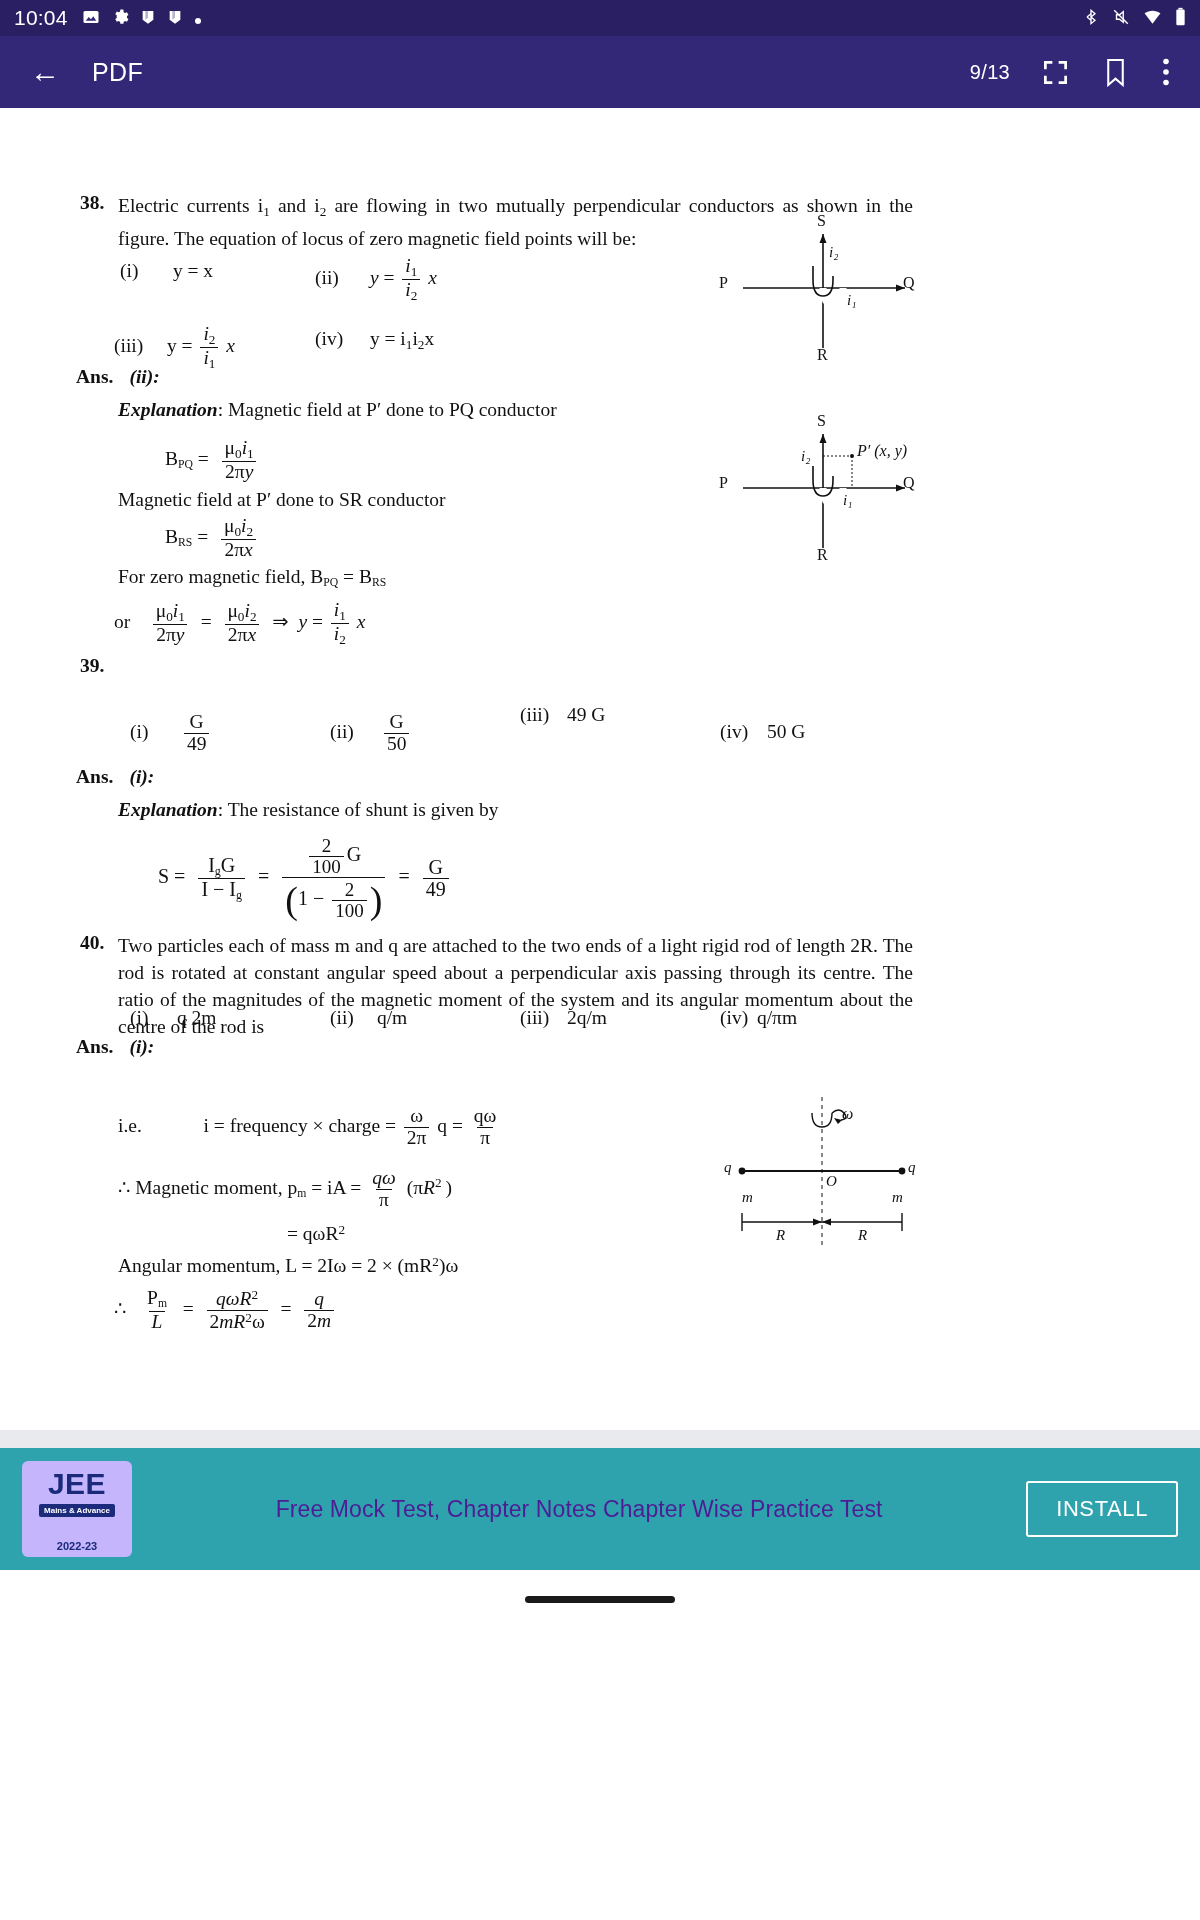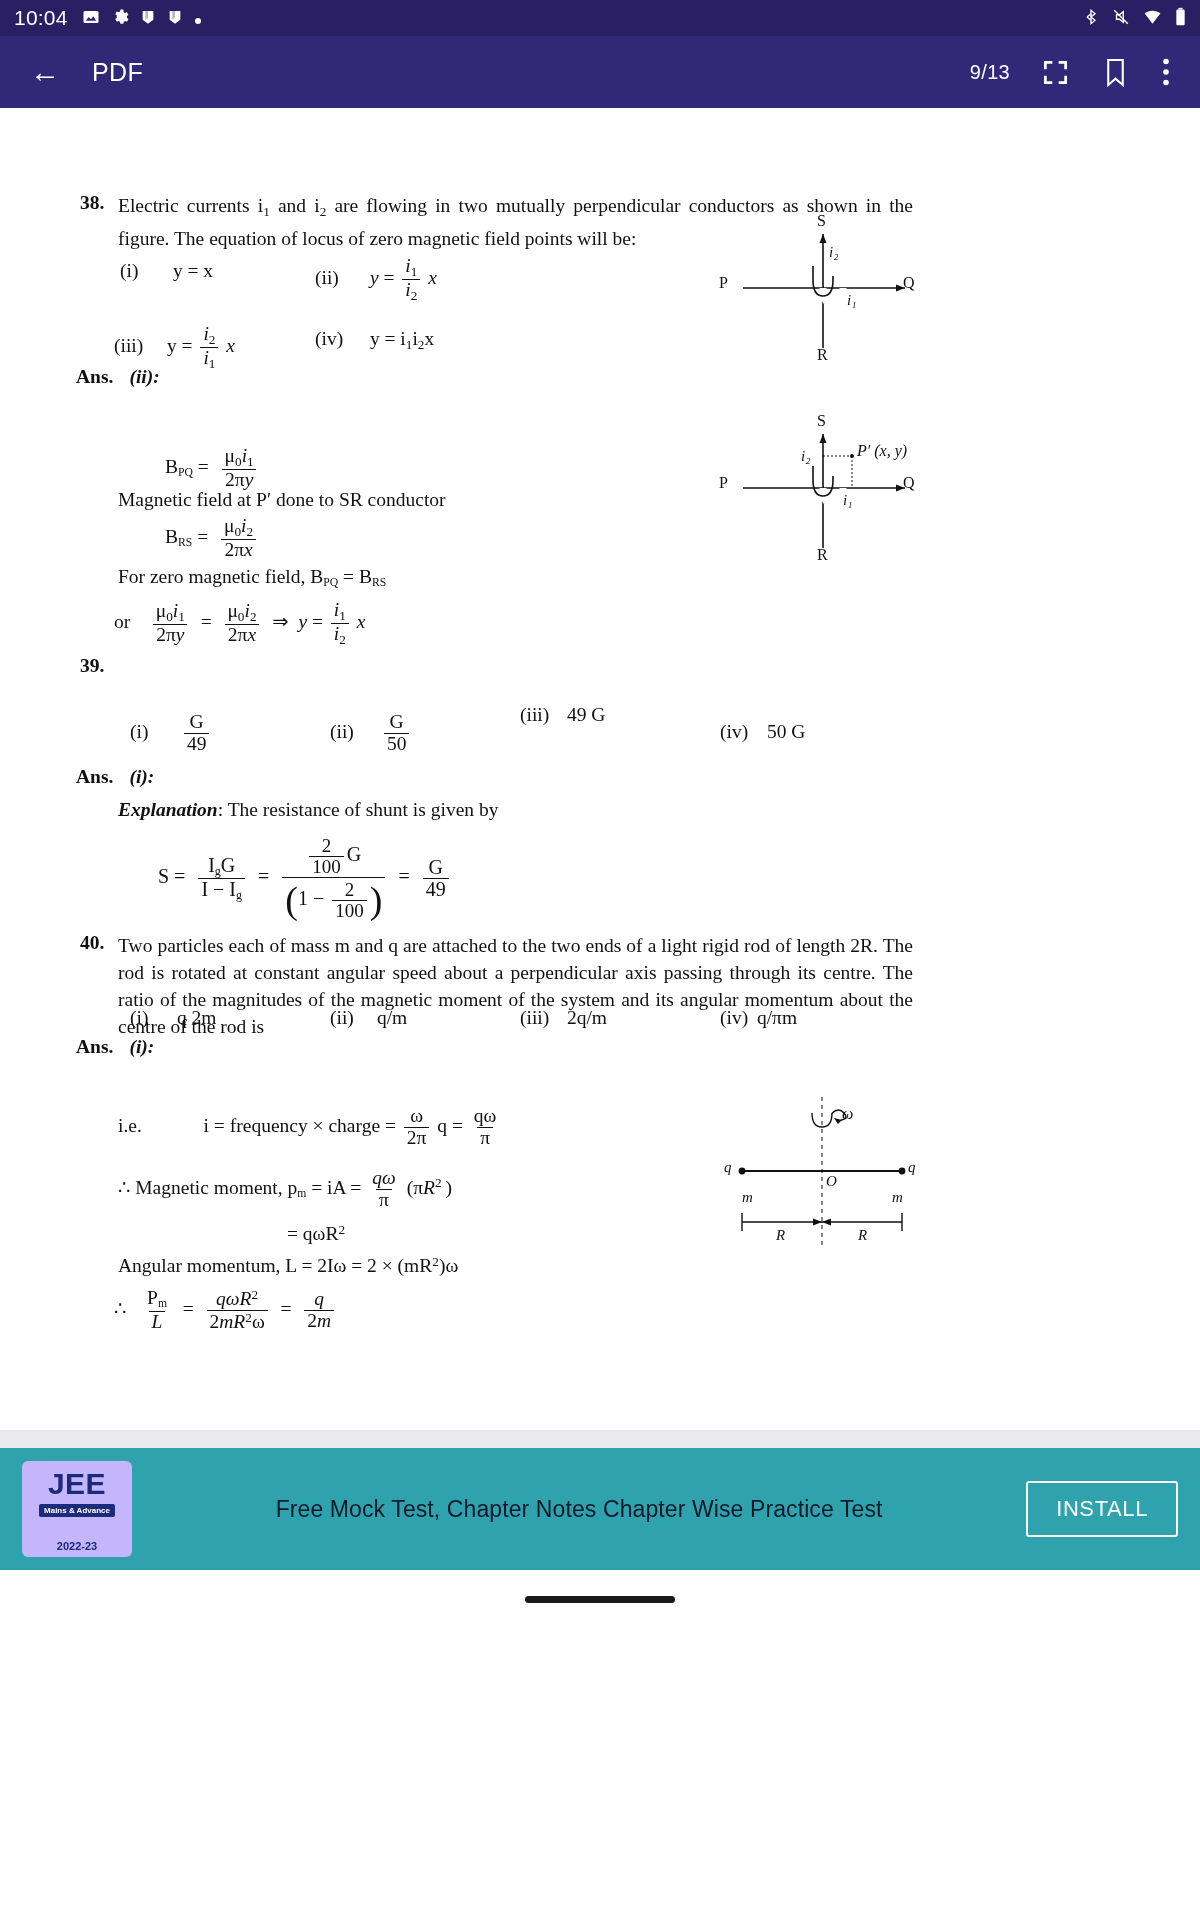--- a/index.html
+++ b/index.html
@@ -90,21 +90,21 @@
   #ad-logo {
     width: 110px; height: 96px; background: #c4b5fd; border-radius: 6px;
     display: flex; flex-direction: column; align-items: center; justify-content: center;
     font-family: "Liberation Sans", sans-serif; color: #16205a; flex: none;
   }
   #ad-logo .jee { font-size: 30px; font-weight: bold; letter-spacing: .5px; color:#1b2a7a; }
   #ad-logo .ma { font-size: 8px; font-weight: bold; background:#1b2a7a; color:#fff;
                  padding: 2px 5px; border-radius: 2px; margin-top: 3px; }
   #ad-logo .yr { font-size: 11px; font-weight: bold; margin-top: 23px; color:#1b2a7a;text-align:right;}
   #ad-text {
-    flex: 1; text-align: center; color: #0f172a;
+    flex: 1; text-align: center; color: #4c1d95;
     font-family: "Liberation Sans", sans-serif; font-size: 23px;
     padding: 0 24px; letter-spacing: .1px;
   }
   #ad-install {
     flex: none; border: 2px solid #ffffff; color: #ffffff; background: transparent;
     font-family: "Liberation Sans", sans-serif; font-size: 22px;
     padding: 13px 28px; border-radius: 3px; letter-spacing: .6px;
   }
 
   
@@ -261,22 +261,25 @@
     <span class="lab" style="left:82px; top:120px;">R</span>
     <span class="labi" style="left:112px; top:66px;">i₁</span>
     <span class="labi" style="left:94px; top:18px;">i₂</span>
   </div>
 
   <div class="abs" style="left:76px; top:258px;">
     <span class="qnum">Ans.</span>
     <span class="bi" style="font-size:19.5px; margin-left:12px;">(ii):</span>
   </div>
 
-
-  <div class="abs body-t" style="left:165px; top:338px;text-align:center;">
+  <div class="abs body-t" style="left:118px; top:288px;">
+    <span class="bi">Explanation</span><span>: </span><span>Magnetic field at P′ done to PQ conductor</span>
+  </div>
+
+  <div class="abs body-t" style="left:165px; top:330px;text-align:center;">
     B<sub style="font-size:.6em">PQ</sub>&nbsp;=&nbsp;
     <span class="frac">
           <span class="num">μ<sub>0</sub><i>i</i><sub>1</sub></span>
           <span class="den">2π<i>y</i></span>
         </span>
   </div>
 
   <div class="abs body-t" style="left:118px; top:378px;">
     Magnetic field at P′ done to SR conductor
   </div>

